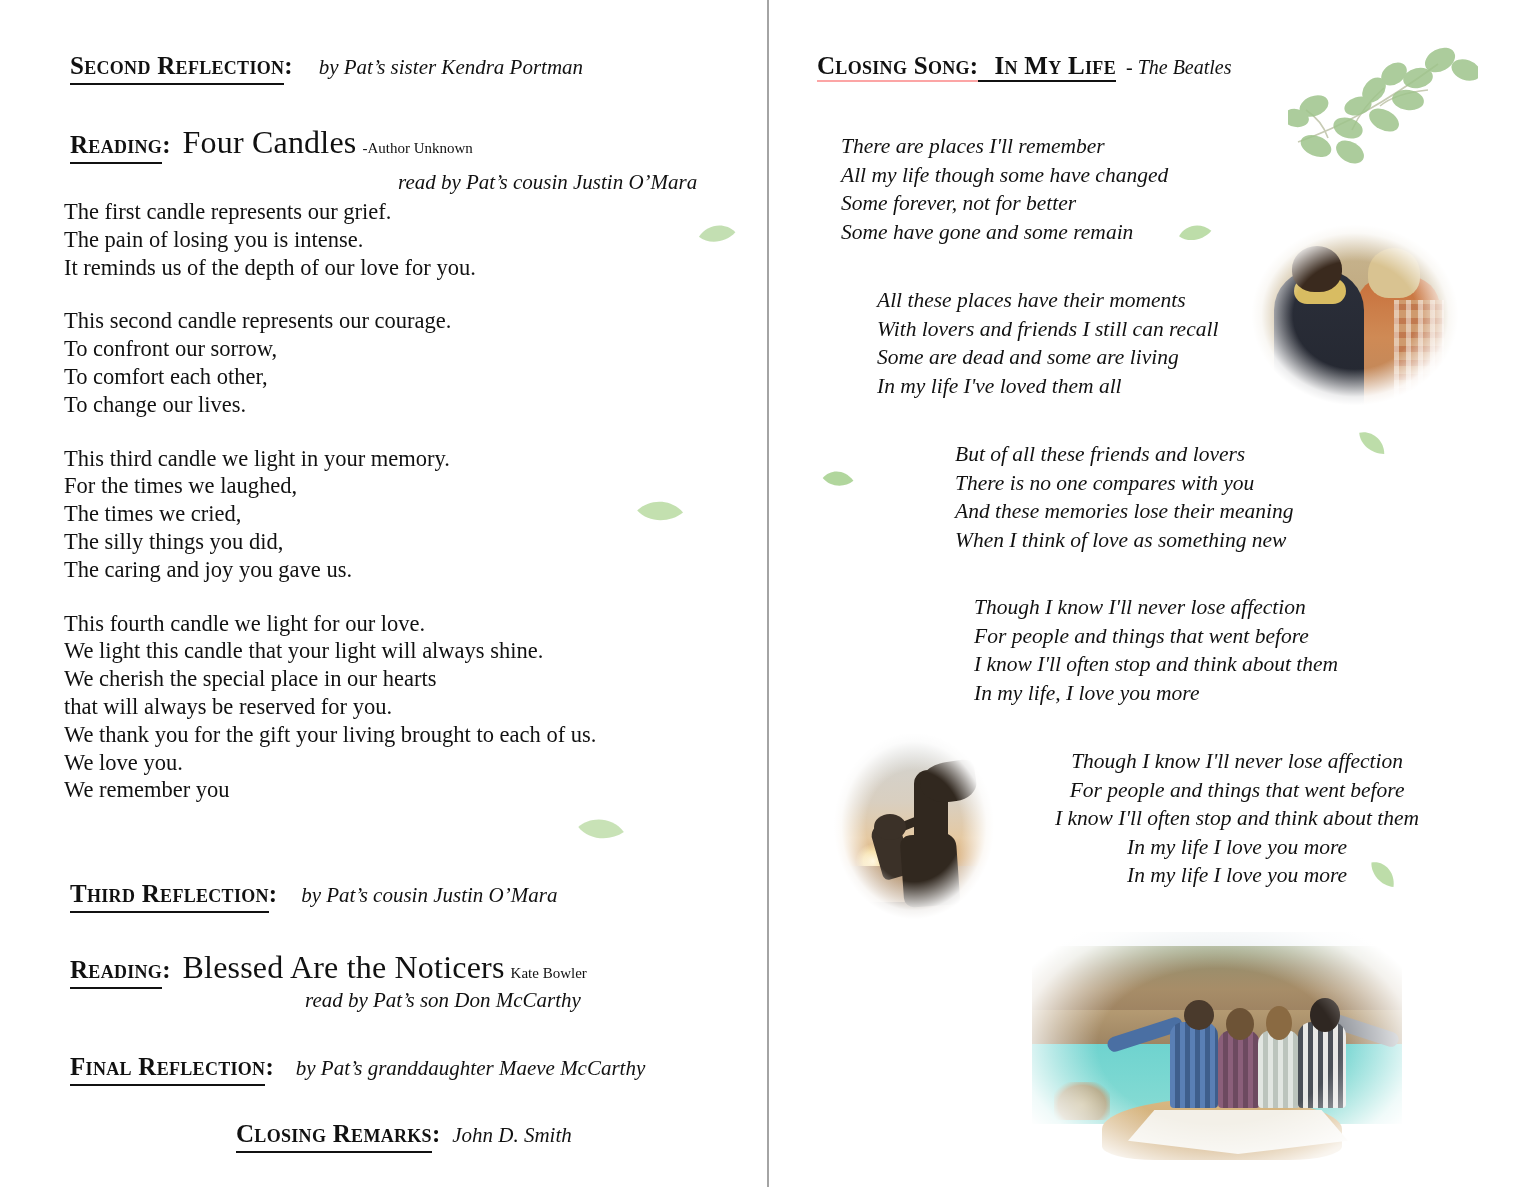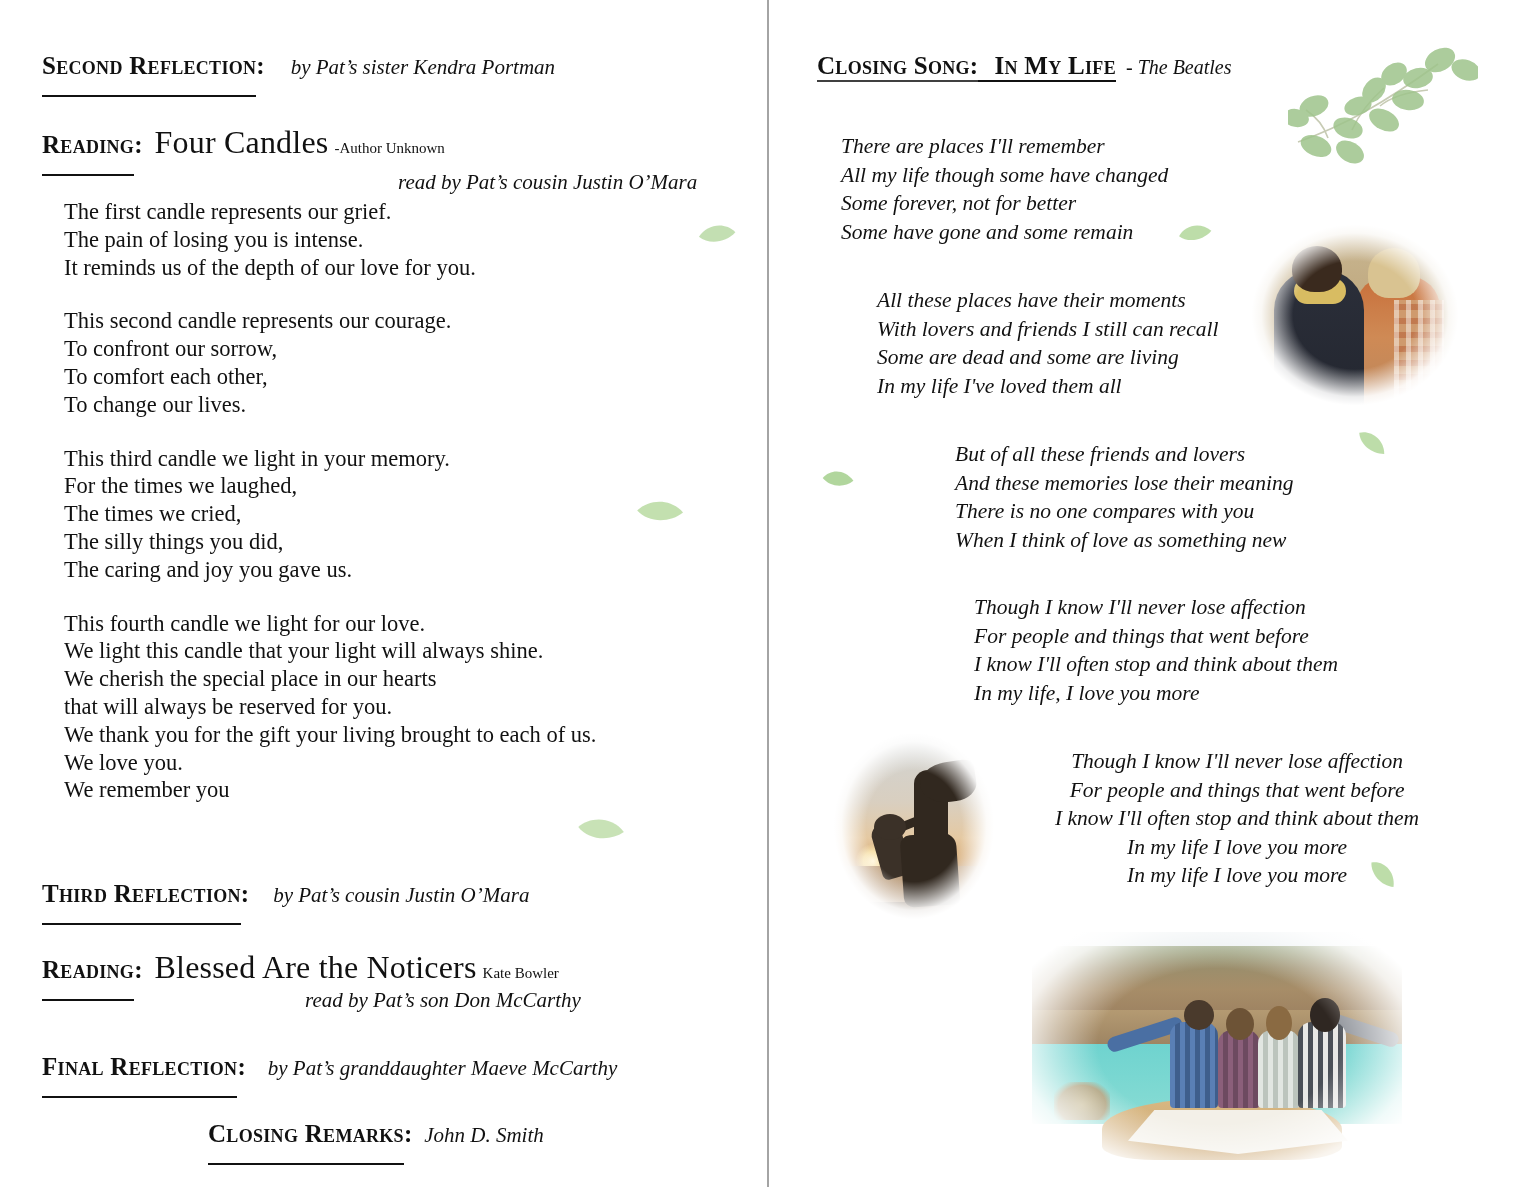--- a/index.html
+++ b/index.html
@@ -24,21 +24,22 @@
   .col-right{position:absolute;left:769px;top:0;width:767px;height:1187px;}
 
   
   .entry{position:absolute;white-space:nowrap;}
   .label{
     font-variant:small-caps;
     font-weight:700;
     font-size:25px;
     letter-spacing:.3px;
     border-bottom:2px solid #111;
-    padding-bottom:16px;
+    padding-bottom:4px;
+    margin-left:28px;
   }
   .label-colon{font-weight:700;font-size:25px;}
   .title-plain{
     font-size:32px;
     padding-left:12px;
     letter-spacing:.2px;
   }
   .attr-italic{
     font-style:italic;
     font-size:21px;
@@ -63,21 +64,21 @@
     font-size:22.5px;
     line-height:27.8px;
     white-space:nowrap;
   }
   .reading-body .stanza{margin-bottom:26px;}
   .reading-body .stanza:last-child{margin-bottom:8px;}
 
   
   .song-label{
     font-variant:small-caps;font-weight:700;font-size:25px;
-    border-bottom:2px solid #404040;padding-bottom:1px;letter-spacing:.3px;
+    border-bottom:2px solid #fca5a5;padding-bottom:1px;letter-spacing:.3px;
   }
   .song-artist{font-style:italic;font-size:20px;padding-left:10px;}
 
   
   .stanza-lyr{
     position:absolute;
     font-style:italic;
     font-size:21.5px;
     line-height:28.5px;
     white-space:nowrap;
@@ -352,22 +353,22 @@
 
     <div class="stanza-lyr" style="left:108px;top:286px;">
       <span class="ln">All these places have their moments</span>
       <span class="ln">With lovers and friends I still can recall</span>
       <span class="ln">Some are dead and some are living</span>
       <span class="ln">In my life I've loved them all</span>
     </div>
 
     <div class="stanza-lyr" style="left:186px;top:440px;">
       <span class="ln">But of all these friends and lovers</span>
+      <span class="ln">There is no one compares with you</span>
       <span class="ln">And these memories lose their meaning</span>
-      <span class="ln">There is no one compares with you</span>
       <span class="ln">When I think of love as something new</span>
     </div>
 
     <div class="stanza-lyr" style="left:205px;top:593px;">
       <span class="ln">Though I know I'll never lose affection</span>
       <span class="ln">For people and things that went before</span>
       <span class="ln">I know I'll often stop and think about them</span>
       <span class="ln">In my life, I love you more</span>
     </div>
 

